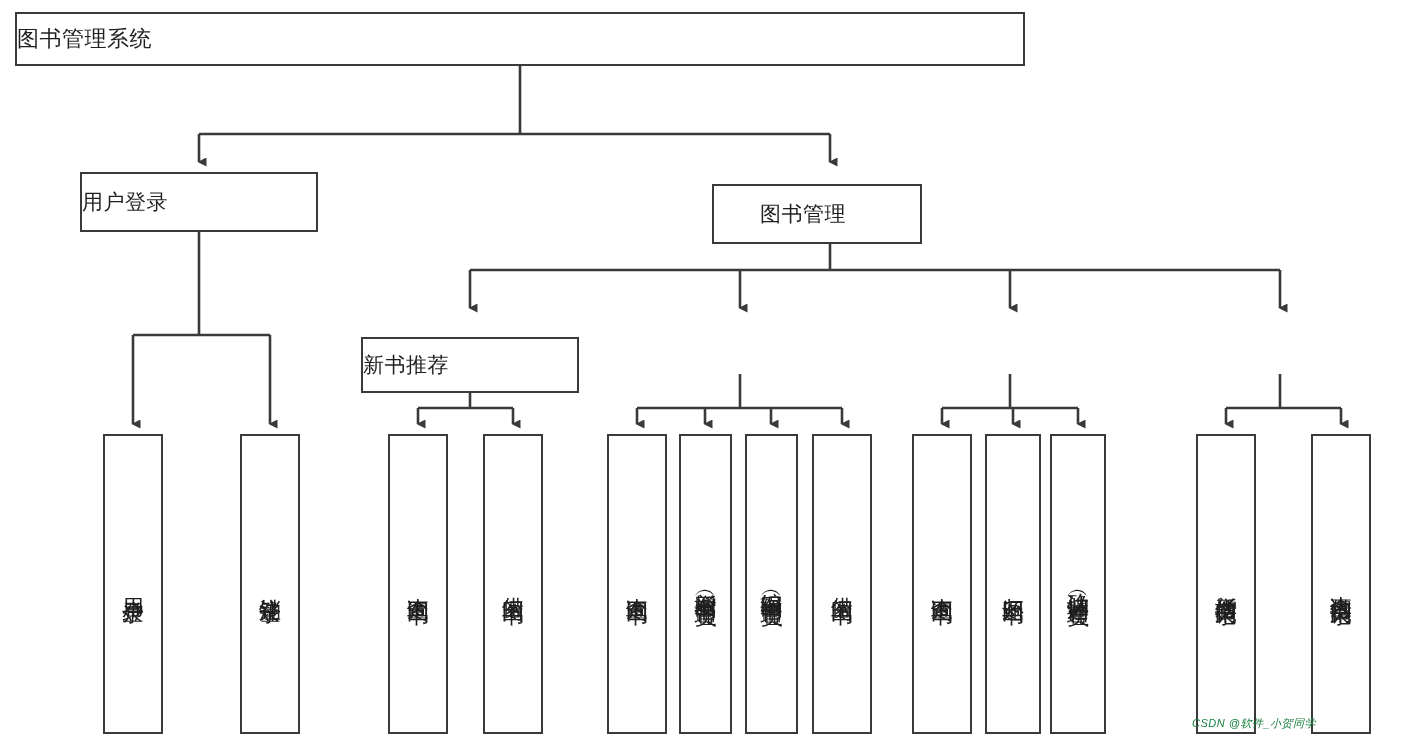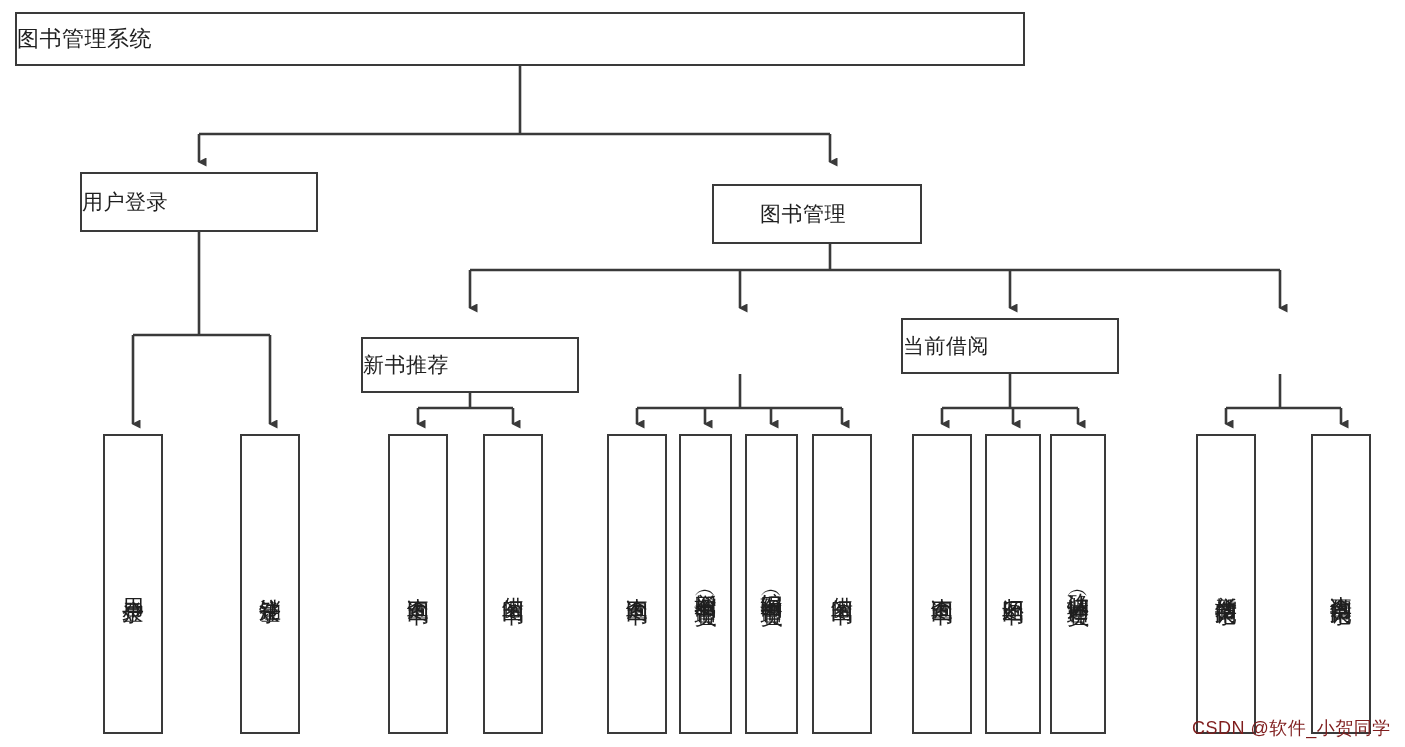--- a/index.html
+++ b/index.html
@@ -49,24 +49,25 @@
     line-height:1.18;
     letter-spacing:2px;
     white-space:nowrap;
     max-height:100%;
   }
   .node.root .label{
     font-size:22px;
   }
   .watermark{
     position:absolute;
-    font-size:18px;
-    color:#7f1d1d;
+    font-size:11px;
+    color:#15803d;
     white-space:nowrap;
     letter-spacing:0.5px;
+    font-style:italic;
   }
 </style>
 </head>
 <body>
 
 <div id="canvas">
 
   <svg id="wires" viewBox="0 0 1405 747" xmlns="http://www.w3.org/2000/svg">
     <defs>
       <marker id="arrow" viewBox="0 0 12 12" refX="6" refY="10" markerWidth="9" markerHeight="9" orient="auto-start-reverse" markerUnits="userSpaceOnUse">
@@ -124,23 +125,20 @@
   <div class="node" style="left:80px;top:172px;width:238px;height:60px;">
     <span class="label">用户登录</span>
   </div>
   <div class="node" style="left:712px;top:184px;width:210px;height:60px;padding-left:46px;">
     <span class="label">图书管理</span>
   </div>
 
   <div class="node" style="left:361px;top:318px;width:218px;height:56px;margin-top:19px;">
     <span class="label">新书推荐</span>
   </div>
-  <div class="node" style="left:901px;top:318px;width:218px;height:56px;">
-    <span class="label">当前借阅</span>
-  </div>
 
   <div class="node leaf" style="left:103px;top:434px;width:60px;height:300px;">
     <span class="label">用户登录</span>
   </div>
   <div class="node leaf" style="left:240px;top:434px;width:60px;height:300px;">
     <span class="label">注销登录</span>
   </div>
   <div class="node leaf" style="left:388px;top:434px;width:60px;height:300px;">
     <span class="label">查询图书</span>
   </div>

